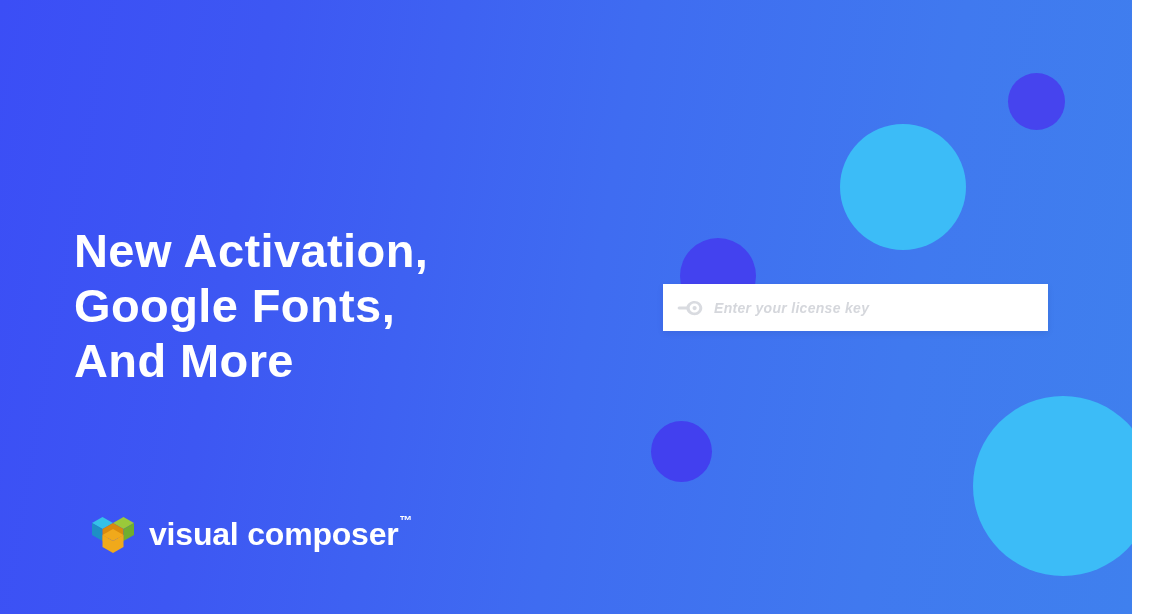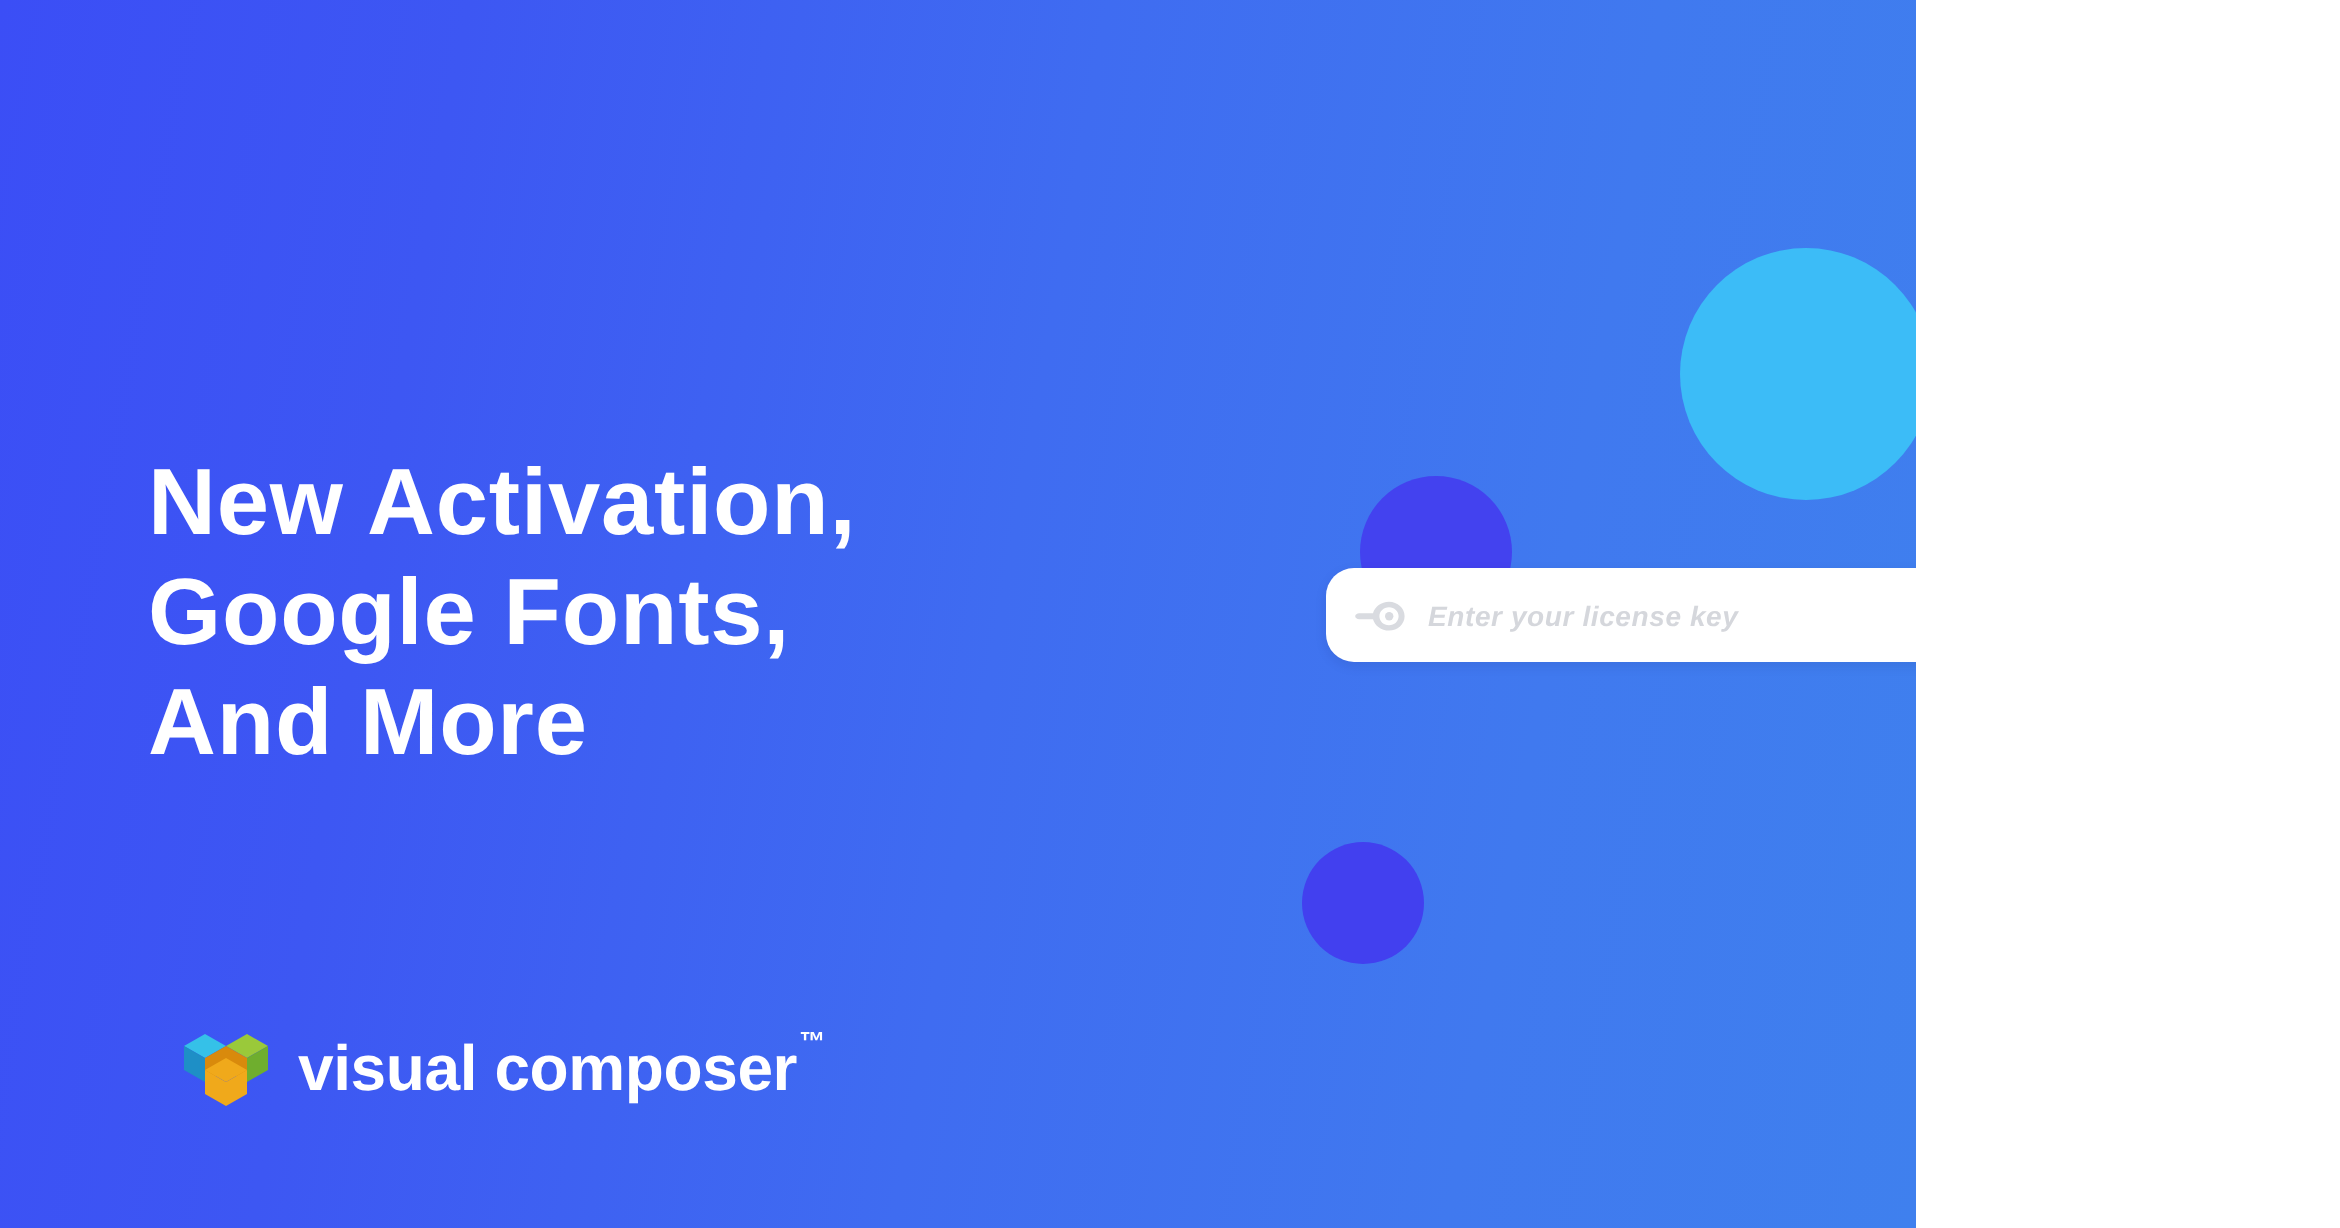--- a/index.html
+++ b/index.html
@@ -2,21 +2,21 @@
 <html><head>
 <meta charset="utf-8">
 <style>
   html, body {
     margin: 0;
     padding: 0;
     background: #ffffff;
   }
   #banner {
     position: relative;
-    width: 958px;
+    width: 1132px;
     height: 614px;
     overflow: hidden;
     font-family: "Liberation Sans", sans-serif;
     background: linear-gradient(100deg, #3b4ef6 0%, #3d57f3 22%, #3f6cf1 52%, #4079ef 78%, #3f80ee 100%);
   }
 
   
   .circle {
     position: absolute;
     border-radius: 50%;
@@ -42,21 +42,21 @@
   }
 
   
   #license-field {
     position: absolute;
     left: 663px;
     top: 284px;
     width: 385px;
     height: 47px;
     background: #ffffff;
-    border-radius: 14px;
+    border-radius: 0;
     box-shadow: 0 2px 6px rgba(20, 30, 90, 0.10);
     display: flex;
     align-items: center;
     box-sizing: border-box;
     padding: 0 14px;
   }
   #key-icon {
     flex: 0 0 auto;
     width: 26px;
     height: 16px;

